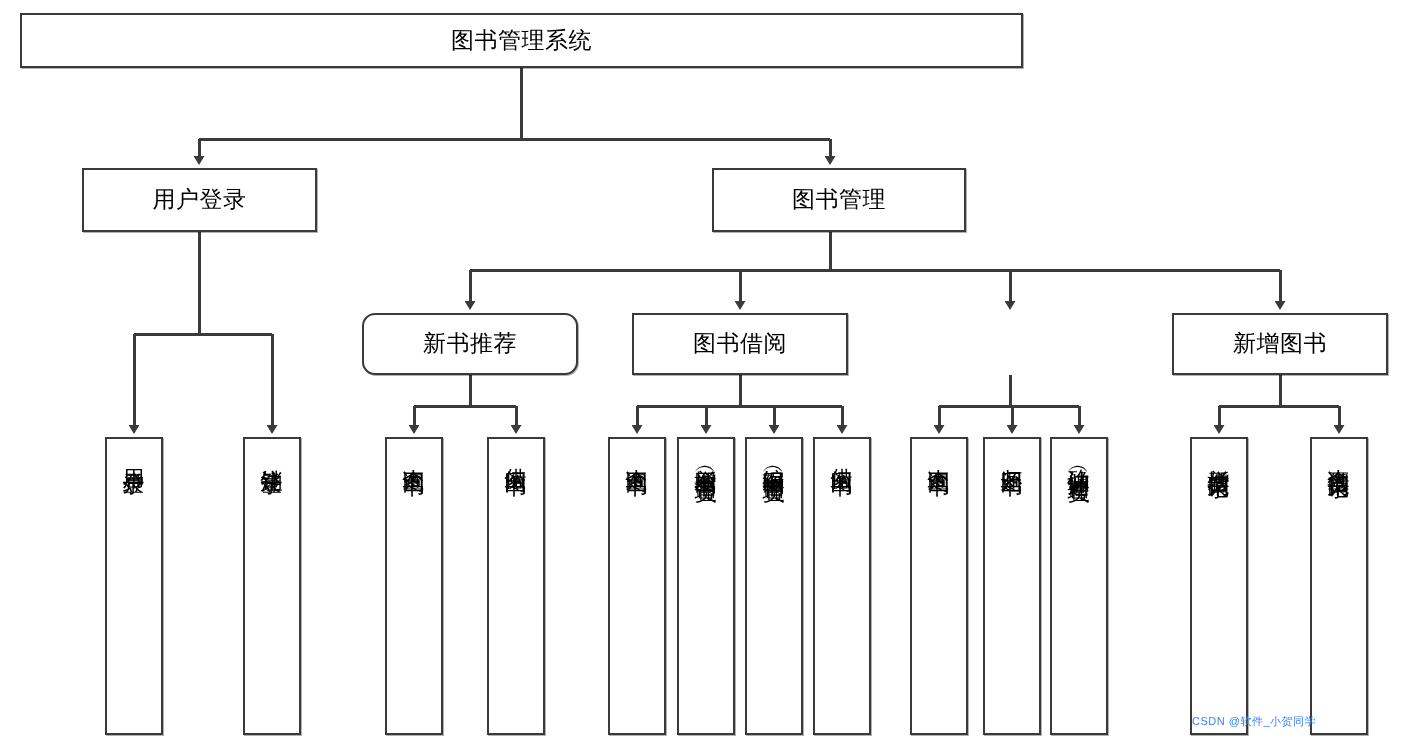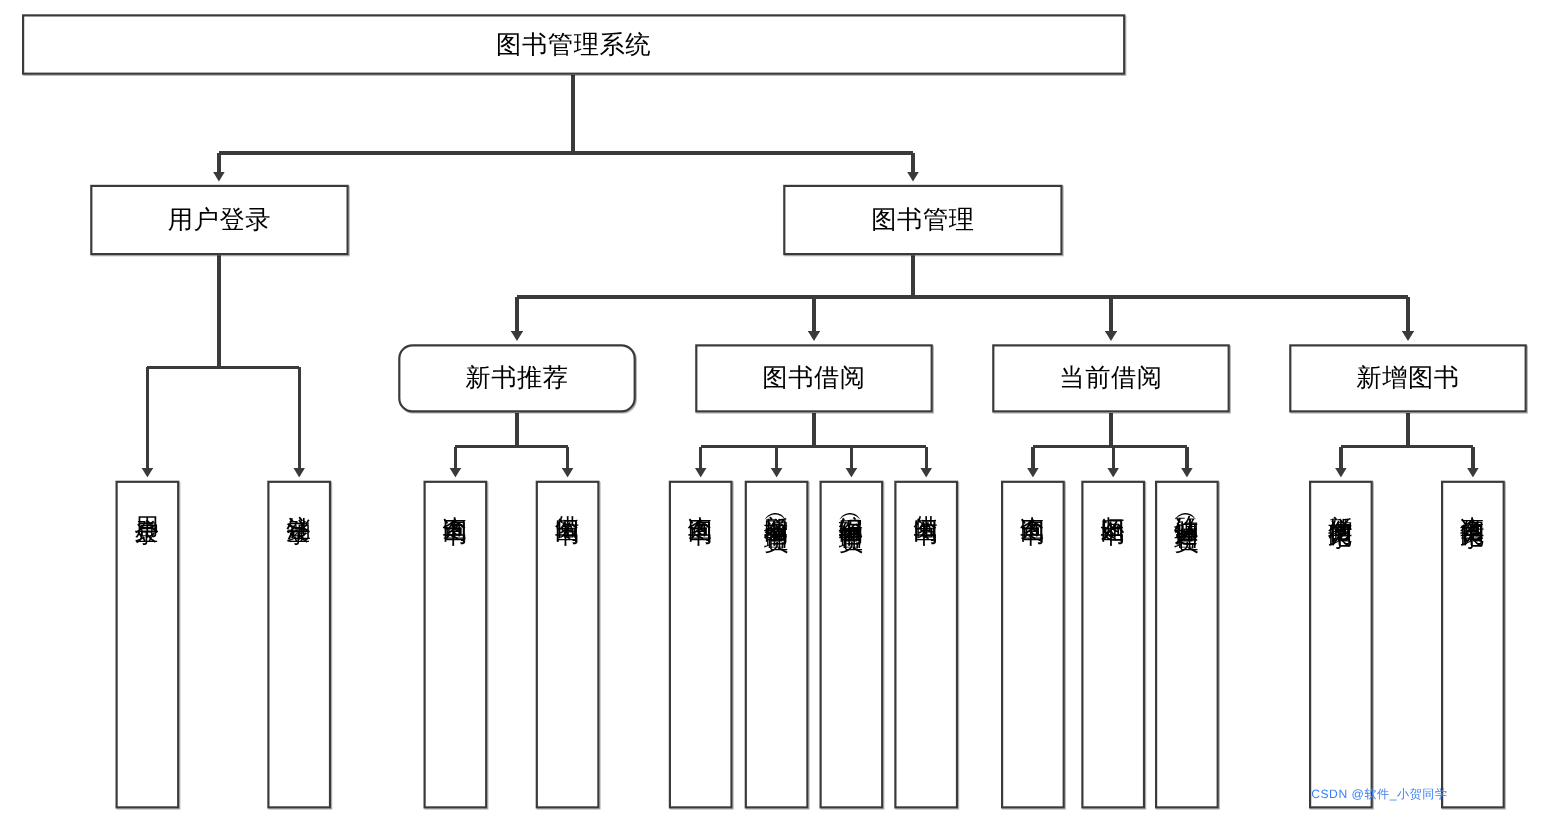--- a/index.html
+++ b/index.html
@@ -135,23 +135,20 @@
   <div class="node horizontal" style="left:712px; top:168px; width:254px; height:64px;">
     <span class="node-label">图书管理</span>
   </div>
 
   <div class="node horizontal" style="left:362px; top:313px; width:216px; height:62px;border-radius:13px;">
     <span class="node-label">新书推荐</span>
   </div>
   <div class="node horizontal" style="left:632px; top:313px; width:216px; height:62px;">
     <span class="node-label">图书借阅</span>
   </div>
-  <div class="node horizontal" style="left:902px; top:313px; width:216px; height:62px;">
-    <span class="node-label">当前借阅</span>
-  </div>
   <div class="node horizontal" style="left:1172px; top:313px; width:216px; height:62px;">
     <span class="node-label">新增图书</span>
   </div>
 
   <div class="node vertical" style="left:105px; top:437px; width:58px; height:298px;">
     <span class="node-label">用户登录</span>
   </div>
   <div class="node vertical" style="left:243px; top:437px; width:58px; height:298px;">
     <span class="node-label">注销登录</span>
   </div>

